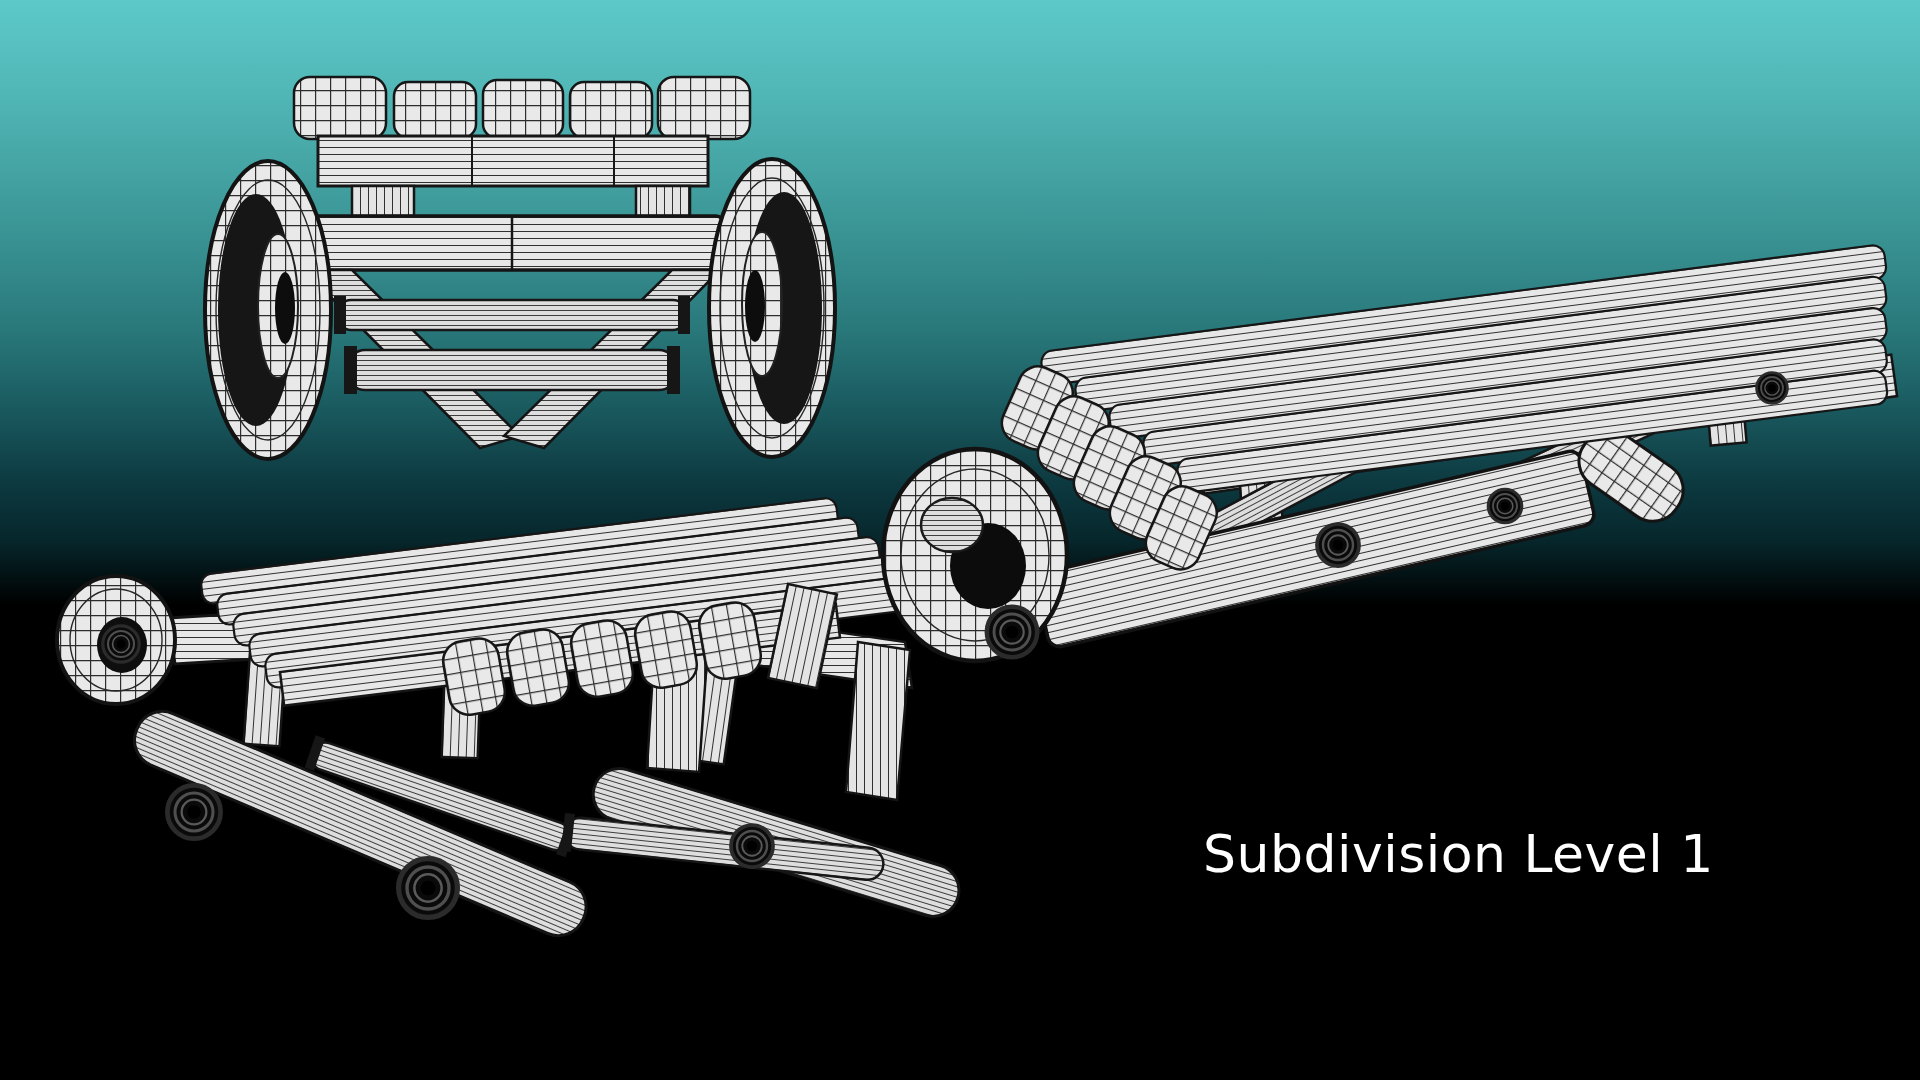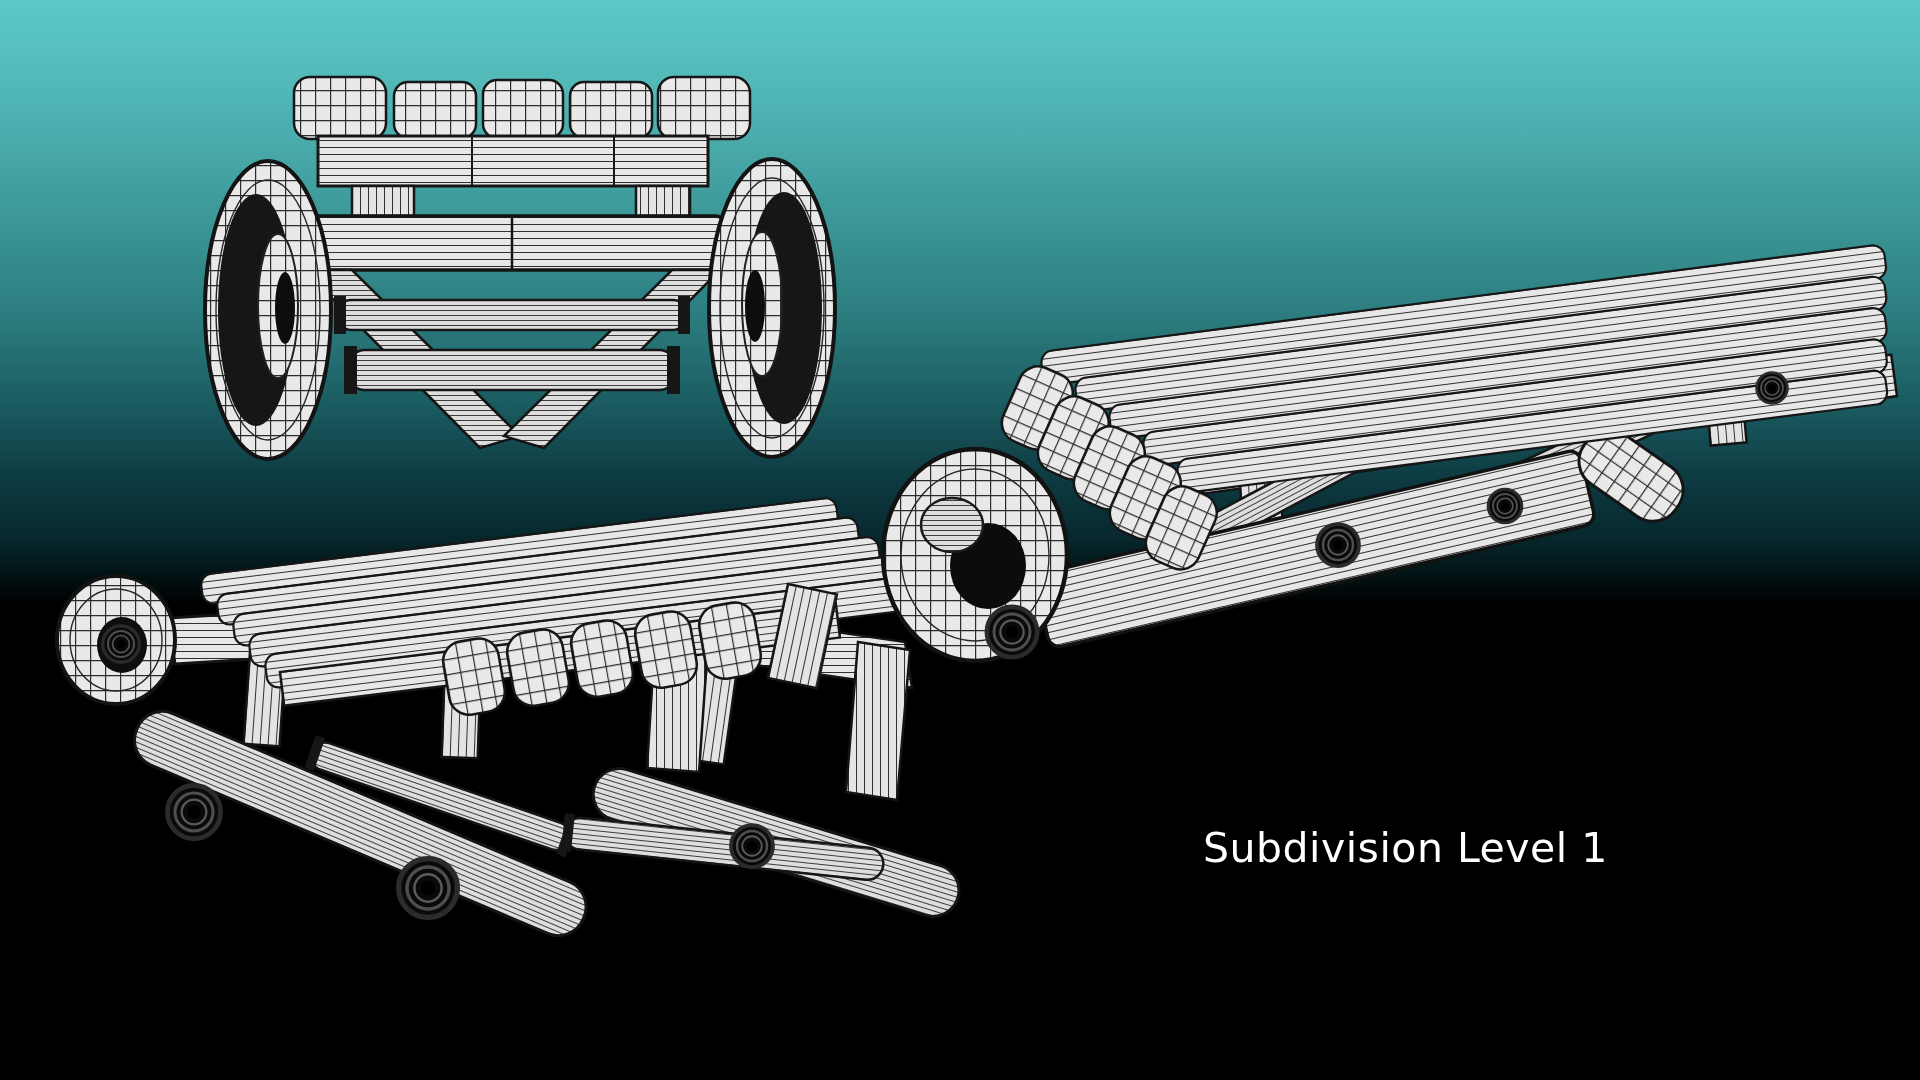--- a/index.html
+++ b/index.html
@@ -22,21 +22,21 @@
       var(--background-mid) 38%,
       #0c383f 45%,
       var(--background-lower) 50%,
       var(--background-bottom) 56%,
       var(--background-bottom) 100%);
   }
   .render-svg{position:absolute;left:0;top:0;width:1920px;height:1080px;display:block}
   .caption{
     position:absolute;left:1203px;top:826px;
     font-family:"DejaVu Sans","Liberation Sans",sans-serif;
-    font-size:41px;line-height:1.1;font-weight:400;
+    font-size:52px;line-height:1.1;font-weight:400;
     color:var(--caption-text);
     letter-spacing:0.5px;
     white-space:nowrap;
   }
 </style>
 </head>
 <body>
 
 <div class="stage">
 

